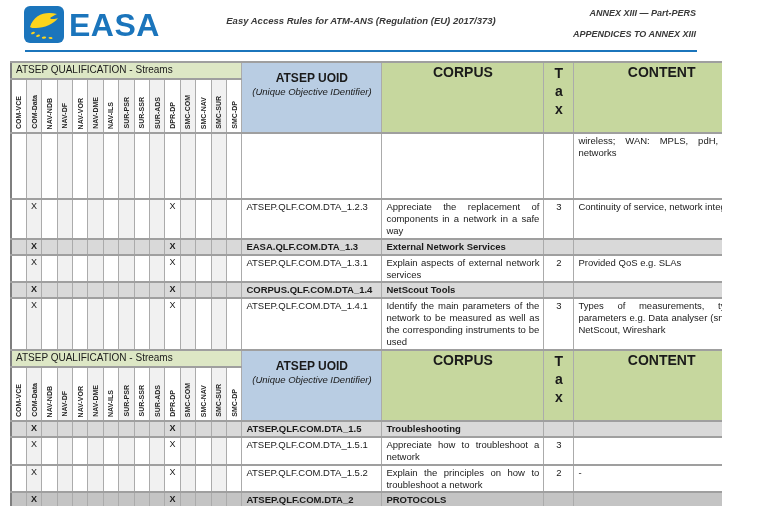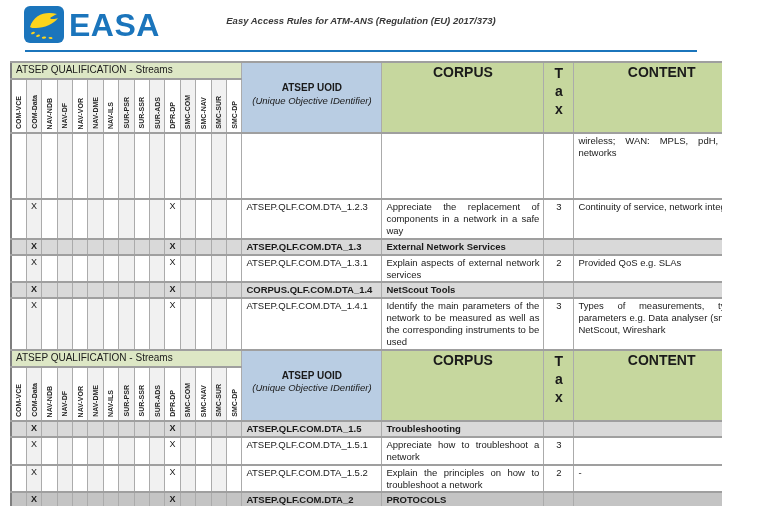--- a/index.html
+++ b/index.html
@@ -21,21 +21,21 @@
   
   .tbl { border-collapse:collapse; table-layout:fixed; width:741px; margin:9px 10px 0 10px;
          font-size:9.5px; color:#1a1a1a; border:2px solid #7f7f7f; }
   .tbl th, .tbl td { border-left:1px solid #ababab; border-right:1px solid #ababab;
                      border-top:2px solid #9f9f9f; border-bottom:2px solid #9f9f9f;
                      padding:1px 4px; vertical-align:top; line-height:1.25; overflow:hidden; }
 
   .band-cell { background:#dde7c5; font-weight:normal; font-size:10px; text-align:left;
                height:13px; white-space:nowrap; color:#1a1a1a; }
   .h-uoid { background:#b9cde3; text-align:center; }
-  .h-uoid .u1 { font-weight:bold; font-size:10px; margin-top:18px; }
+  .h-uoid .u1 { font-weight:bold; font-size:12px; margin-top:7px; }
   .h-uoid .u2 { font-style:italic; font-weight:normal; font-size:9.5px; line-height:1.3;text-align:center; }
   .h-corpus, .h-tax, .h-content { background:#c6d79e; font-weight:bold; font-size:14px; text-align:center; }
   .h-tax span { display:inline-block; width:14px; word-break:break-all; line-height:1.3; }
 
   .vcell { height:50px; padding:0; background:#fff; }
   .vcell.alt { background:#f1f1f1; }
   .vwrap { height:48px; overflow:hidden; display:flex; align-items:flex-end; justify-content:center; padding-bottom:2px; }
   .vlabel { flex:0 0 auto; writing-mode:vertical-rl; transform:rotate(180deg);
             font-size:7px; font-weight:bold; color:#262626; line-height:1.6; white-space:nowrap; }
 
@@ -61,20 +61,24 @@
         <rect x="0" y="0" width="40" height="37" rx="6" fill="#1b75bc"></rect>
         <path d="M6 21 C10 8, 22 5, 33 8 C27 11, 25 12, 27 13 C30 13.2, 32 13, 34 12 C30 18, 20 22, 12 22 C9 22, 7 22, 6 21 Z" fill="#fdd41c"></path>
         <ellipse cx="9" cy="27" rx="2" ry="1.1" fill="#fdd41c" transform="rotate(-22 9 27)"></ellipse>
         <ellipse cx="14" cy="29.8" rx="2" ry="1.1" fill="#fdd41c" transform="rotate(-14 14 29.8)"></ellipse>
         <ellipse cx="20" cy="31.6" rx="2.2" ry="1.1" fill="#fdd41c" transform="rotate(-6 20 31.6)"></ellipse>
         <ellipse cx="26.5" cy="32" rx="2" ry="1" fill="#fdd41c" transform="rotate(4 26.5 32)"></ellipse>
       </svg>
       <span class="logo-text">EASA</span>
     </div>
     <div class="center-title">Easy Access Rules for ATM-ANS (Regulation (EU) 2017/373)</div>
+    <div class="right-block">
+      <div>ANNEX XIII — Part-PERS</div>
+      <div>APPENDICES TO ANNEX XIII</div>
+    </div>
   </div>
   <div class="rule"></div>
 
   <table class="tbl">
     <colgroup>
       <col style="width:15.4px">
         <col style="width:15.4px">
         <col style="width:15.4px">
         <col style="width:15.4px">
         <col style="width:15.4px">
@@ -232,21 +236,21 @@
           <td class="scol alt"></td>
           <td class="scol"></td>
           <td class="scol alt"></td>
           <td class="scol"></td>
           <td class="scol alt"></td>
           <td class="scol">X</td>
           <td class="scol alt"></td>
           <td class="scol"></td>
           <td class="scol alt"></td>
           <td class="scol"></td>
-          <td class="td-uoid">ATSEP.QLF.COM.DTA_1.3</td>
+          <td class="td-uoid">EASA.QLF.COM.DTA_1.3</td>
           <td class="td-corpus">External Network Services</td>
           <td class="td-tax"></td>
           <td class="td-content"></td>
         </tr>
         <tr class="tr-plain">
           <td class="scol"></td>
           <td class="scol alt">X</td>
           <td class="scol"></td>
           <td class="scol alt"></td>
           <td class="scol"></td>

